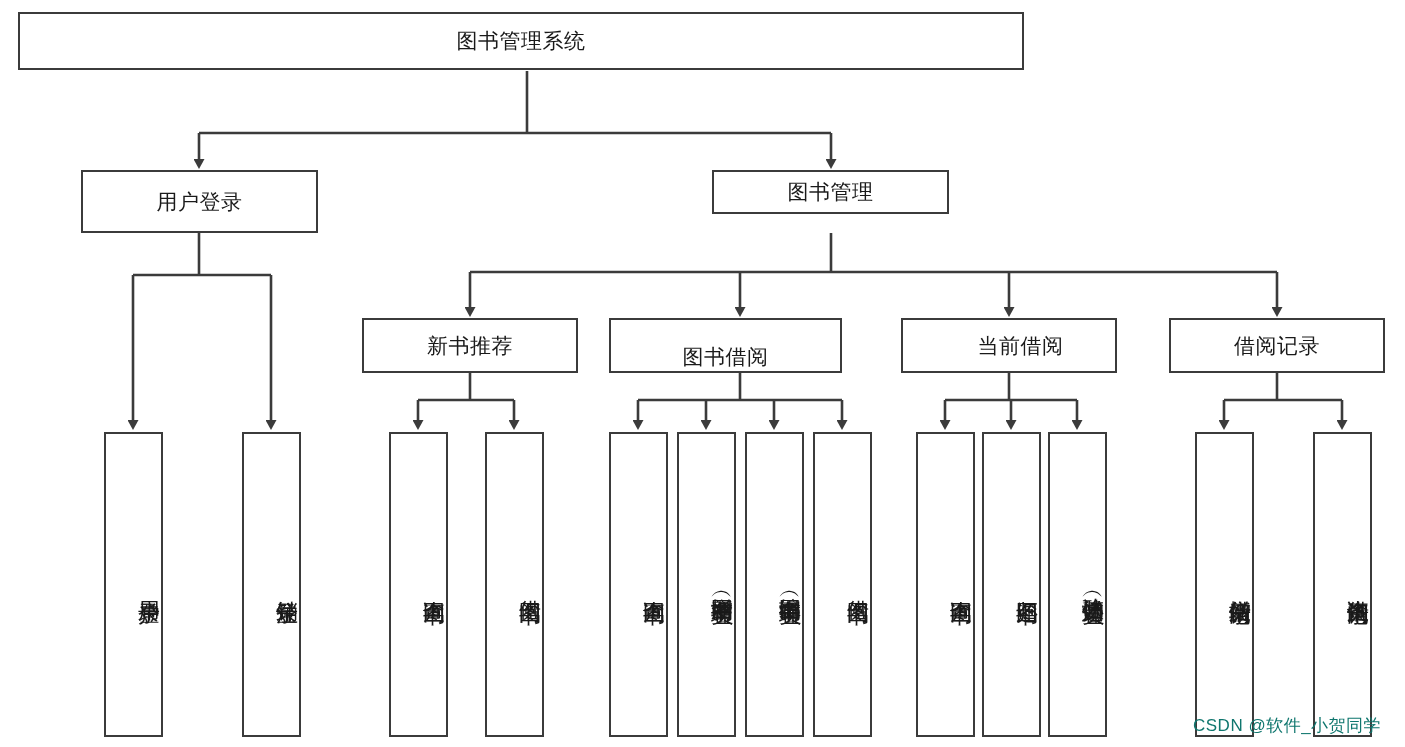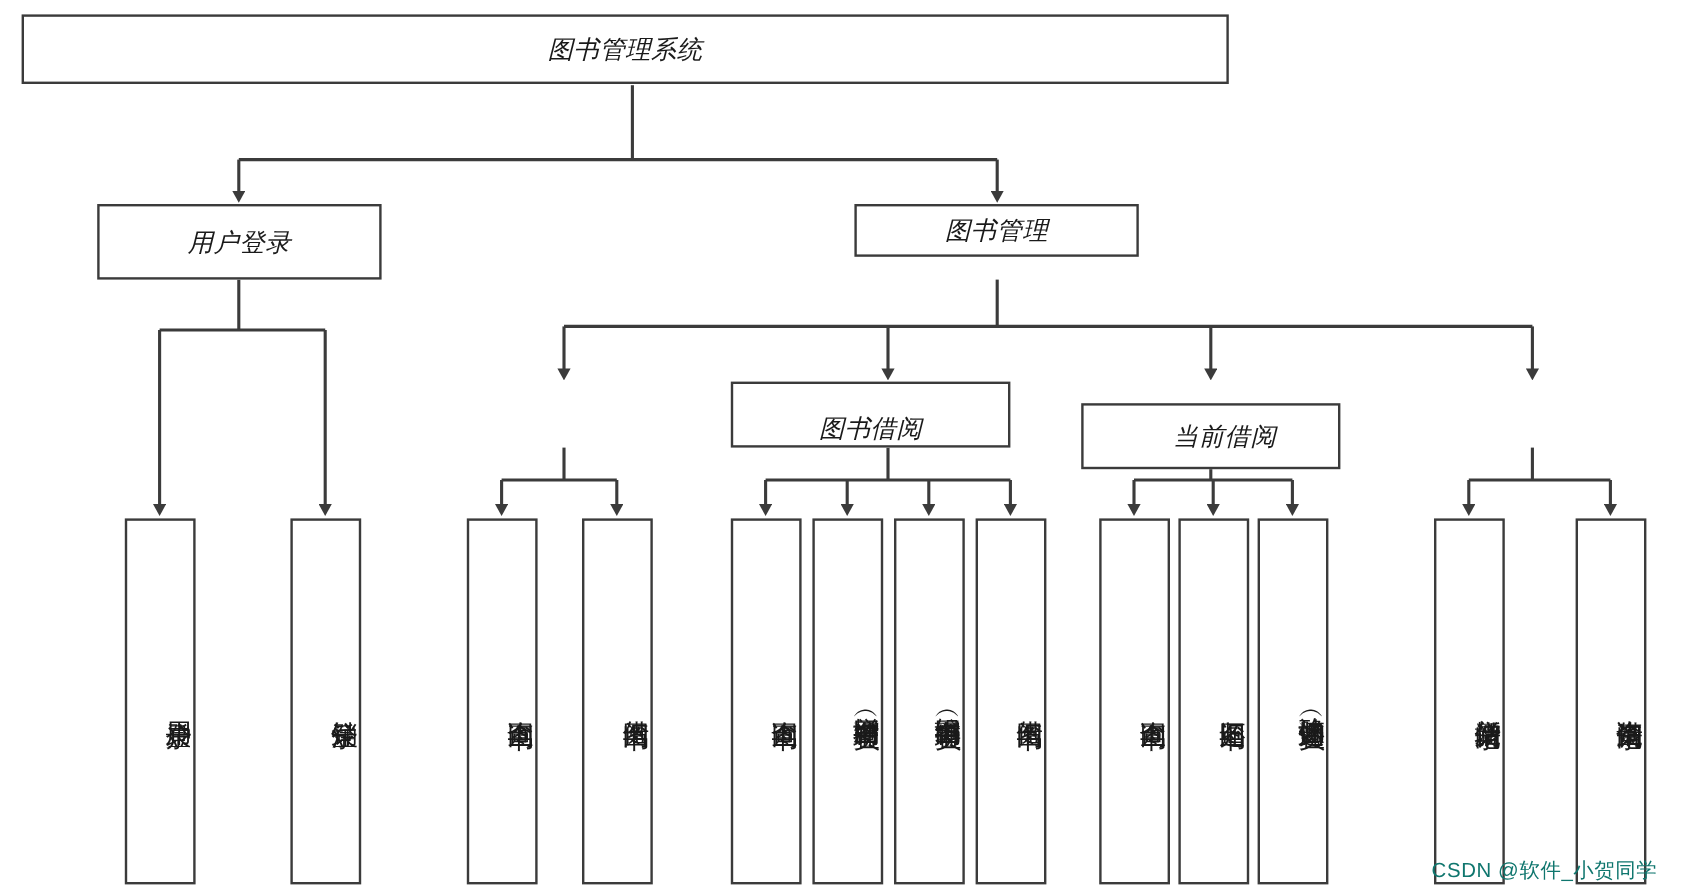--- a/index.html
+++ b/index.html
@@ -33,21 +33,20 @@
     border: 2px solid #3b3b3b;
     background: #ffffff;
     display: flex;
     align-items: center;
     justify-content: center;
     color: #1a1a1a;
   }
   .node-box.horizontal {
     font-size: 21px;
     letter-spacing: 0.5px;
-    font-style: italic;
   }
   .node-box.vertical {
     writing-mode: vertical-rl;
     text-orientation: upright;
     font-size: 22px;
     line-height: 1.08;
     letter-spacing: 1px;
     padding: 6px 0;
     align-items: flex-start;
     justify-content: center;
@@ -127,25 +126,31 @@
     <span class="node-label">图书管理系统</span>
   </div>
 
   <div class="node-box horizontal" style="left:81px; top:170px; width:237px; height:63px;">
     <span class="node-label">用户登录</span>
   </div>
   <div class="node-box horizontal" style="left:712px; top:170px; width:237px; height:44px;">
     <span class="node-label">图书管理</span>
   </div>
 
+  <div class="node-box horizontal" style="left:362px; top:318px; width:216px; height:55px;">
+    <span class="node-label">新书推荐</span>
+  </div>
   <div class="node-box horizontal" style="left:609px; top:318px; width:233px; height:55px;align-items:flex-end;">
     <span class="node-label">图书借阅</span>
   </div>
-  <div class="node-box horizontal" style="left:901px; top:336px; width:216px; height:55px;padding-left:23px;">
+  <div class="node-box horizontal" style="left:901px; top:318px; width:216px; height:55px;padding-left:23px;">
     <span class="node-label">当前借阅</span>
+  </div>
+  <div class="node-box horizontal" style="left:1169px; top:318px; width:216px; height:55px;">
+    <span class="node-label">借阅记录</span>
   </div>
 
   <div class="node-box vertical" style="left:104px; top:432px; width:59px; height:305px;">
     <span class="node-label">用户登录</span>
   </div>
   <div class="node-box vertical" style="left:242px; top:432px; width:59px; height:305px;">
     <span class="node-label">注销登录</span>
   </div>
 
   <div class="node-box vertical" style="left:389px; top:432px; width:59px; height:305px;">

